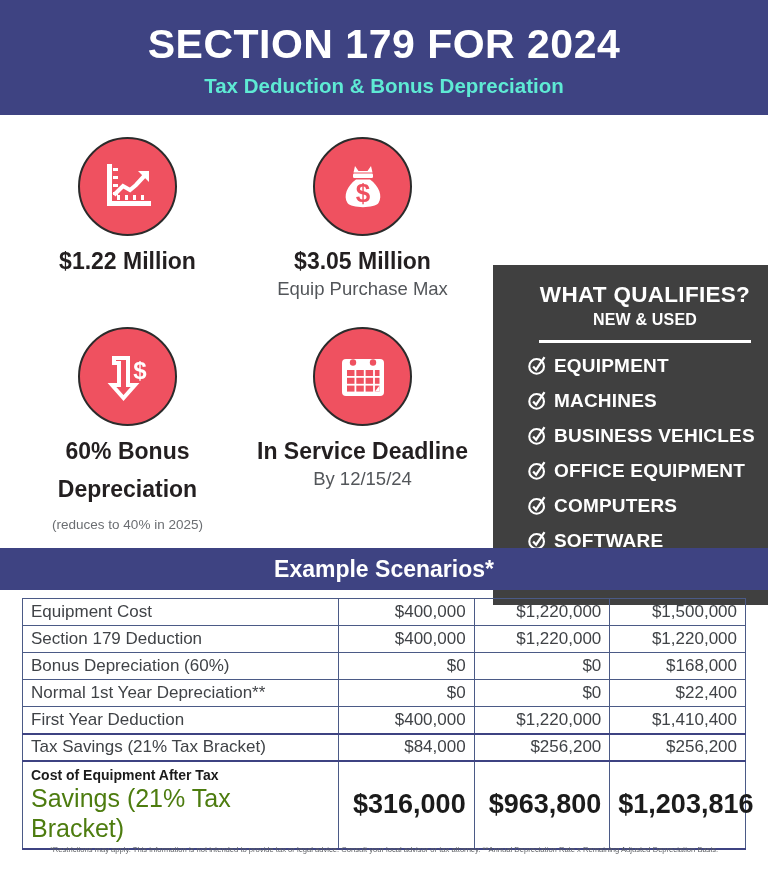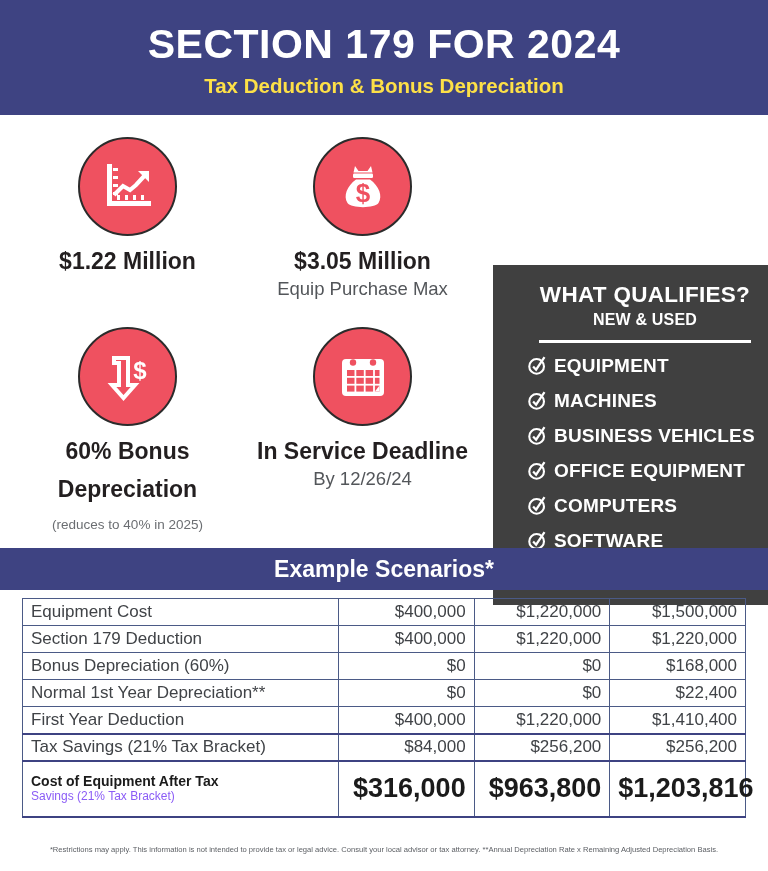--- a/index.html
+++ b/index.html
@@ -26,21 +26,21 @@
   }
   .header-title {
     color: #ffffff;
     font-size: 41px;
     font-weight: bold;
     letter-spacing: 0.5px;
     line-height: 1.05;
     text-align: center;
   }
   .header-sub {
-    color: #fde047;
+    color: #5eead4;
     font-size: 20.5px;
     font-weight: bold;
     margin-top: 7px;
     text-align: right;
   }
 
   
   .mid {
     position: relative;
     width: 100%;
@@ -191,21 +191,21 @@
     padding-top: 5px;
     padding-bottom: 5px;
   }
   tr.total td.num {
     font-size: 27px;
     font-weight: bold;
     color: #1b1b1b;
     vertical-align: middle;
   }
   .total-l1 { font-size: 14px; font-weight: bold; color: #1b1b1b; line-height: 1.15; }
-  .total-l2 { font-size: 12px; color: #8b5cf6; line-height: 1.2; }
+  .total-l2 { font-size: 25px; color: #4d7c0f; line-height: 1.2; }
 
   
   .footnote {
     position: absolute;
     top: 845px;
     left: 0;
     width: 100%;
     text-align: center;
     font-size: 7.6px;
     color: #5b5e63;
@@ -297,21 +297,21 @@
 
               <rect x="13" y="37.6" width="7.5" height="6"></rect>
               <rect x="22.3" y="37.6" width="7.5" height="6"></rect>
               <rect x="31.6" y="37.6" width="7.5" height="6"></rect>
               <path d="M40.9 37.6 h4.6 v6 h-4.6 Z" fill="#ef5160"></path>
             </g>
             <path d="M40.9 43.6 L45.5 37.6 v6 Z" fill="#ffffff"></path>
           </svg>
         </div>
         <div class="stat-value">In Service Deadline</div>
-        <div class="stat-label">By 12/26/24</div>
+        <div class="stat-label">By 12/15/24</div>
       </div>
 
     </div>
   </div>
 
   <div class="qualifies">
     <div class="q-title">WHAT QUALIFIES?</div>
     <div class="q-subtitle">NEW &amp; USED</div>
     <div class="q-rule"></div>
 

